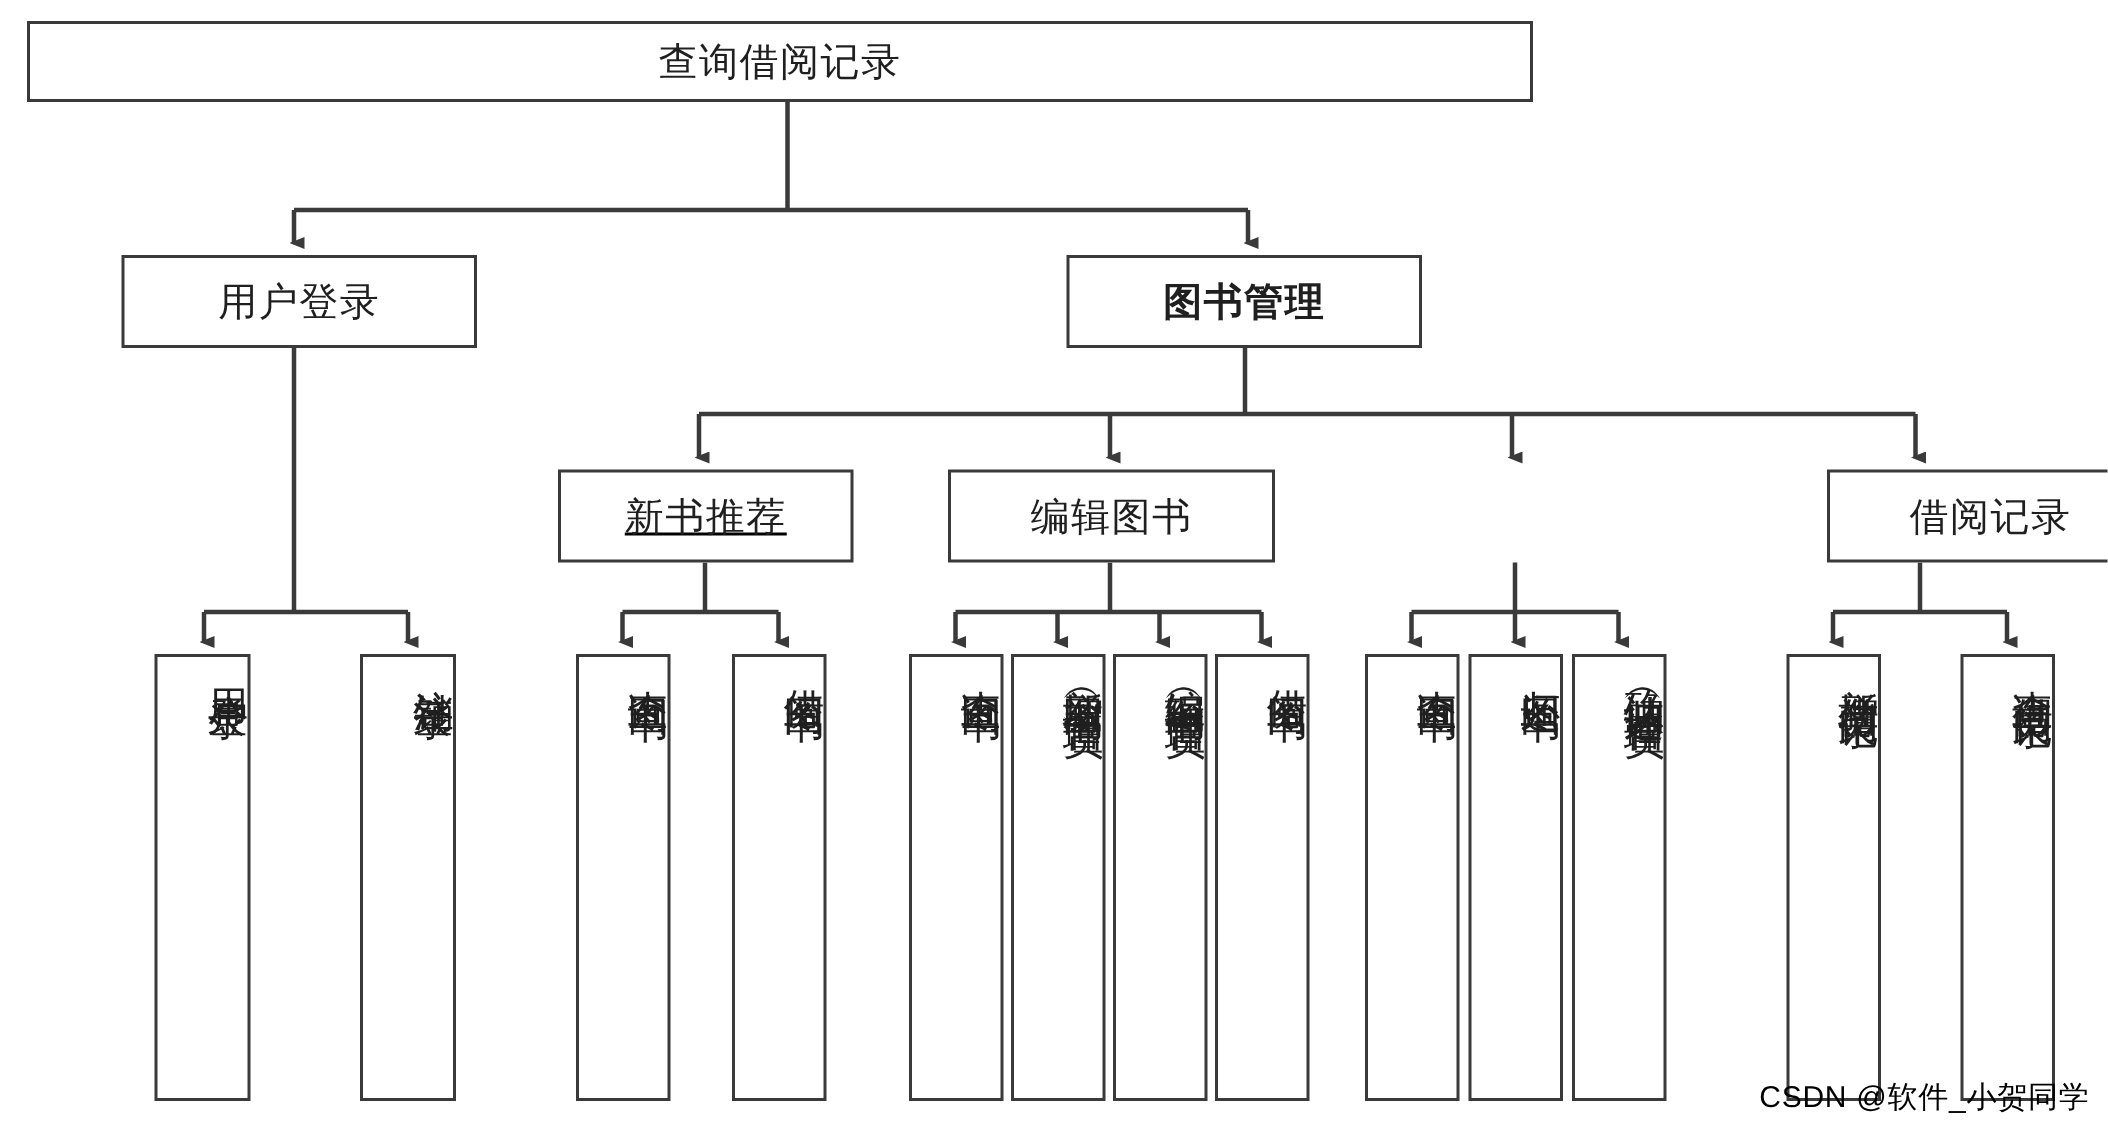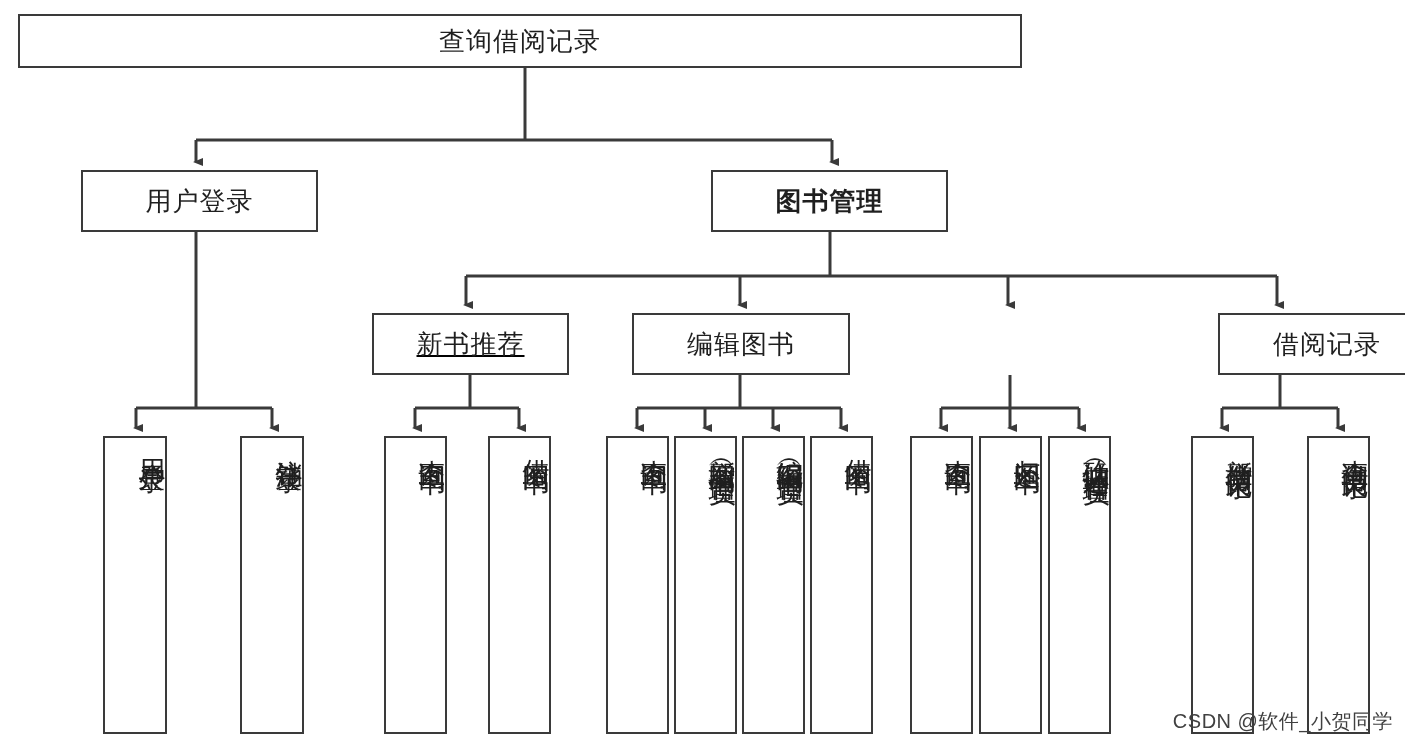--- a/index.html
+++ b/index.html
@@ -61,23 +61,23 @@
     letter-spacing: 3px;
     line-height: 1;
     width: 100%;
     display: block;
     text-align: center;
     white-space: nowrap;
   }
   .watermark {
     position: absolute;
     right: 12px;
-    bottom: 12px;
+    bottom: 2px;
     font-size: 20px;
-    color: #404040;
+    color: #000000;
     letter-spacing: 0.5px;
     white-space: nowrap;
     pointer-events: none;
   }
 </style>
 </head>
 <body>
 
 <div id="diagram-root">
 

